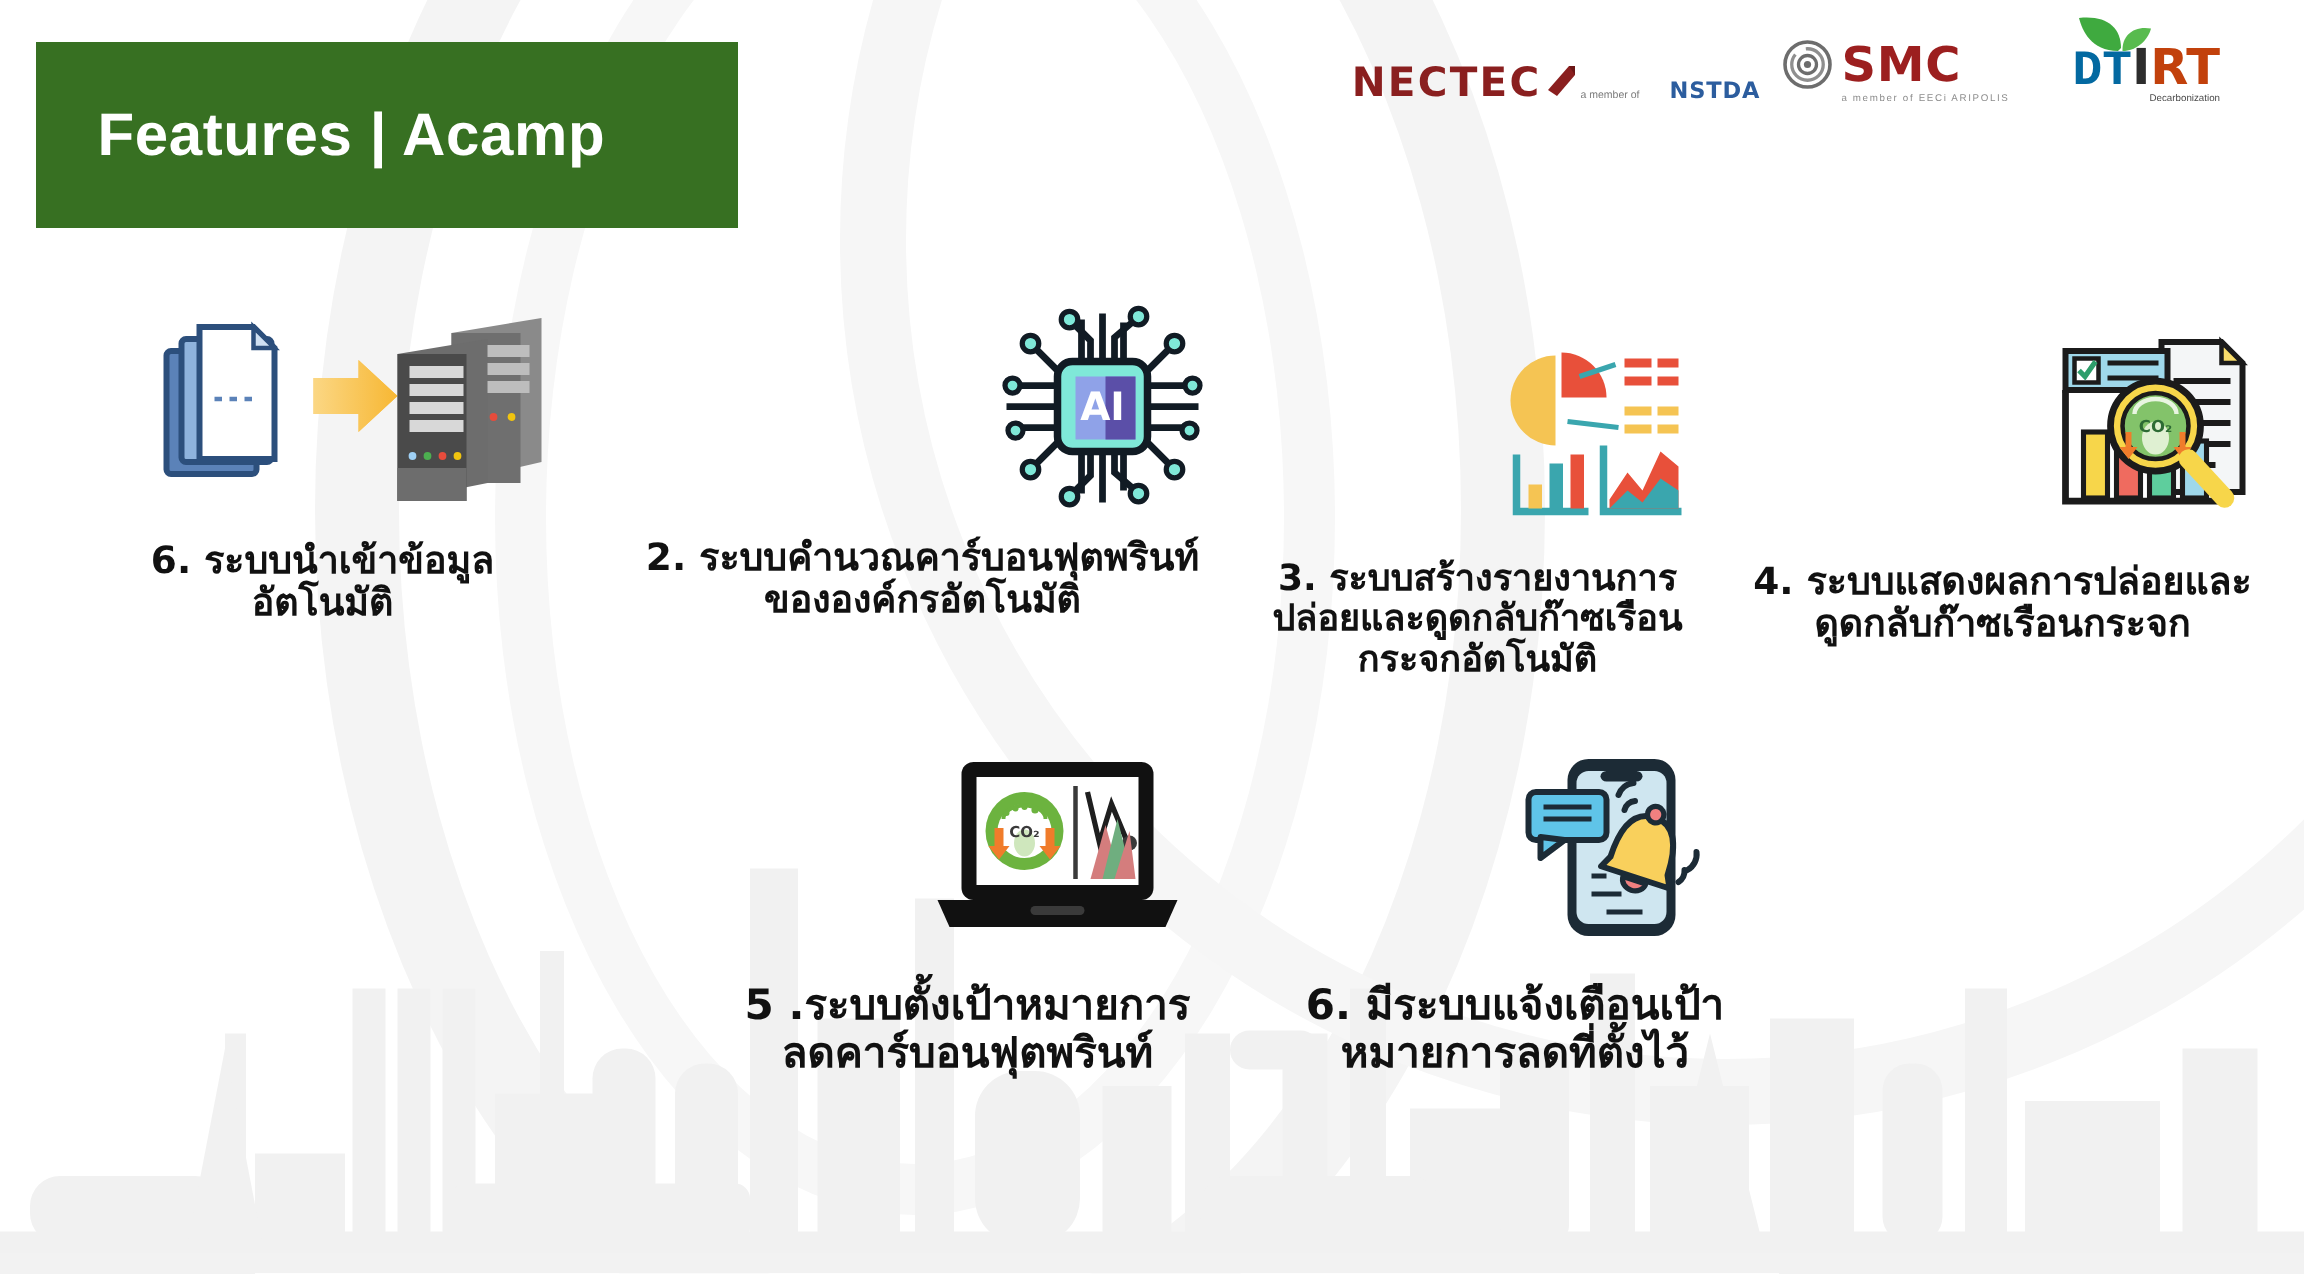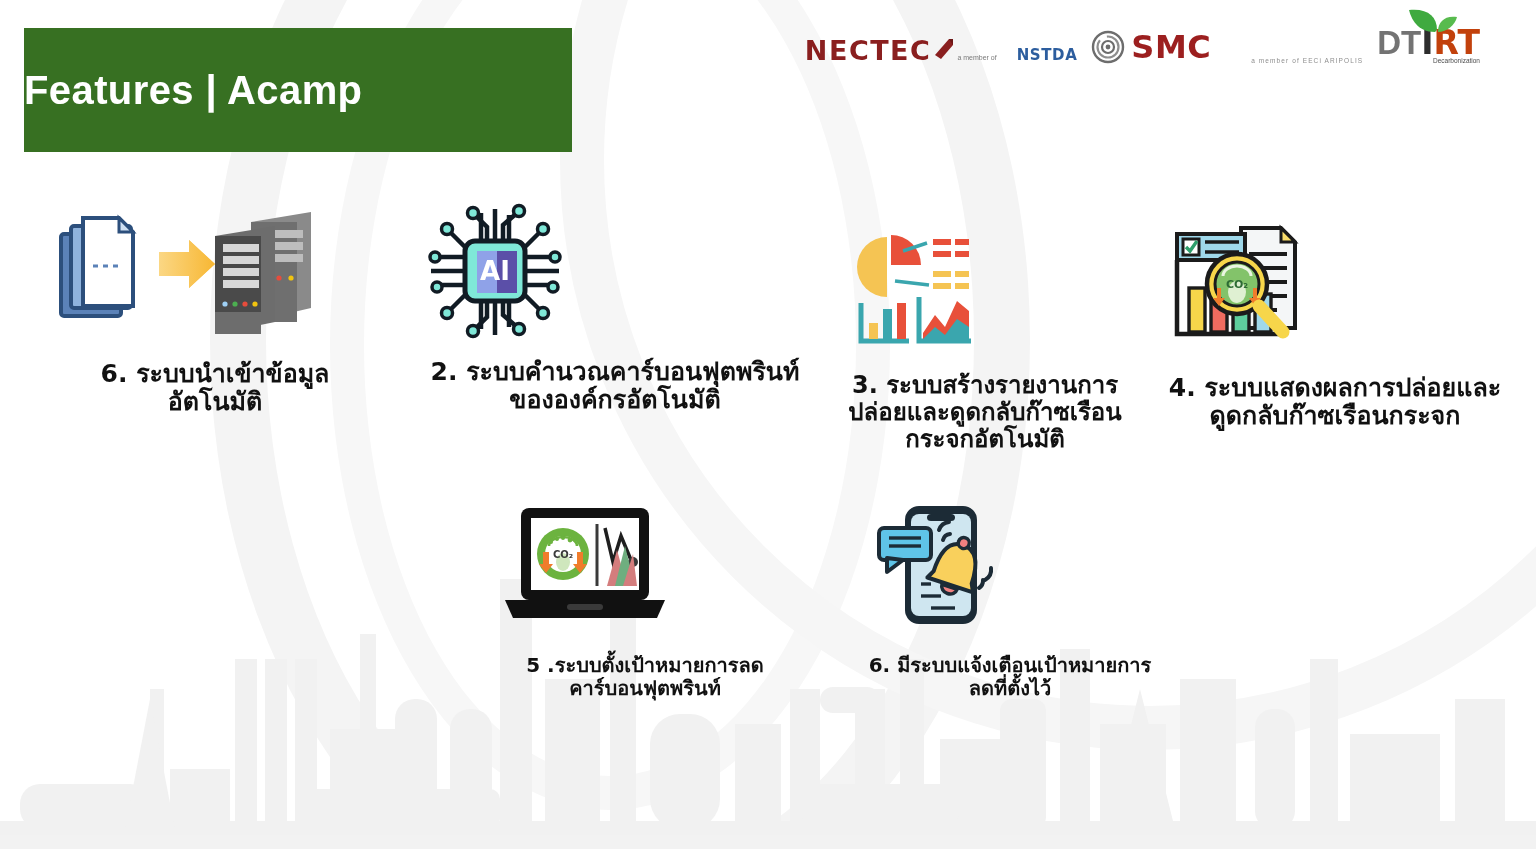--- a/index.html
+++ b/index.html
@@ -28,23 +28,24 @@
   .bg-strip {
     position: absolute; left: 0; bottom: 0; width: 1536px; height: 14px;
     background: #f2f2f2;
   }
   .bg-city { position: absolute; left: 0; bottom: 10px; width: 1536px; height: 300px; opacity: 1; }
 
   
   #title-banner {
     position: absolute;
     left: 24px; top: 28px;
-    width: 548px; height: 124px;
+    width: 468px; height: 124px;
     background: #377022;
     display: flex; align-items: center;
+    padding-left: 41px;
   }
   #title-text {
     color: #ffffff;
     font-size: 40px;
     font-weight: bold;
     letter-spacing: 0.4px;
     white-space: nowrap;
   }
 
   
@@ -56,37 +57,37 @@
 
   .nectec-wrap { display: flex; flex-direction: row; align-items: flex-start; }
   .nectec-row  { display: flex; align-items: flex-start; }
   .nectec-word { font-size: 27px; font-weight: bold; color: #8a1f1f; letter-spacing: 1.5px;
                  font-family: "DejaVu Sans", sans-serif; line-height: 1; }
   .nectec-sub  { align-self: flex-end; display: flex; align-items: baseline; gap: 20px; margin-top: 2px; }
   .nectec-sub .mem  { font-size: 7px; color: #7a7a7a; }
   .nectec-sub .nstda{ font-size: 15px; font-weight: bold; color: #2c5d9e; letter-spacing: 0.6px;
                       font-family: "DejaVu Sans", sans-serif; }
 
-  .smc-wrap { display: flex; flex-direction: row; align-items: flex-end; }
+  .smc-wrap { display: flex; flex-direction: column; align-items: flex-start; }
   .smc-row  { display: flex; align-items: center; gap: 6px; }
   .smc-word { font-size: 32px; font-weight: bold; color: #9c1f1f; letter-spacing: 0.5px;
               font-family: "DejaVu Sans", sans-serif; line-height: 1; }
   .smc-sub  { font-size: 6.5px; color: #8d8d8d; letter-spacing: 1.1px; margin-left: 40px; margin-top: 2px; }
 
   .dtirt-wrap { display: flex; flex-direction: column; align-items: flex-start; position: relative; }
   .dtirt-row  { display: flex; align-items: baseline; line-height: 1; }
-  .dtirt-dt   { font-size: 33px; font-weight: bold; color: #737373; font-family: Liberation Sans, sans-serif; }
+  .dtirt-dt   { font-size: 33px; font-weight: bold; color: #0369a1; font-family: Liberation Mono, monospace; margin-left: 28px; }
   .dtirt-i    { font-size: 33px; font-weight: bold; color: #2d2d2d; font-family: "DejaVu Sans", sans-serif; }
   .dtirt-rt   { font-size: 33px; font-weight: bold; color: #c2410c; font-family: "DejaVu Sans", sans-serif; }
   .dtirt-sub  { font-size: 6.5px; color: #4b4b4b; align-self: flex-end; margin-top: -2px; }
 
   
   .feature {
     position: absolute;
-    display: flex; flex-direction: column; align-items: flex-start;
+    display: flex; flex-direction: column; align-items: flex-end;
   }
   .feature-icon { height: 150px; display: flex; align-items: center; justify-content: center; }
   .feature-label {
     margin-top: 12px;
     text-align: center;
     font-size: 25px;
     font-weight: bold;
     color: #111111;
     line-height: 1.13;
     font-family: "DejaVu Sans", "Liberation Sans", sans-serif;
@@ -94,21 +95,21 @@
 
   #feature-1 { left: 55px;   top: 198px; width: 320px; }
   #feature-2 { left: 425px;  top: 196px; width: 380px; }
   #feature-3 { left: 845px;  top: 210px; width: 280px; }
   #feature-4 { left: 1155px; top: 212px; width: 360px; }
   #feature-5 { left: 495px;  top: 492px; width: 300px; }
   #feature-6 { left: 865px;  top: 492px; width: 290px; }
 
   #feature-3 .feature-label { font-size: 24px; }
   #feature-5 .feature-label,
-  #feature-6 .feature-label { font-size: 20px; }
+  #feature-6 .feature-label { font-size: 28px; }
 </style>
 </head>
 <body>
 
 <div id="slide">
 
   <div class="bg-swoosh a"></div>
   <div class="bg-swoosh b"></div>
   <div class="bg-swoosh c"></div>
 

